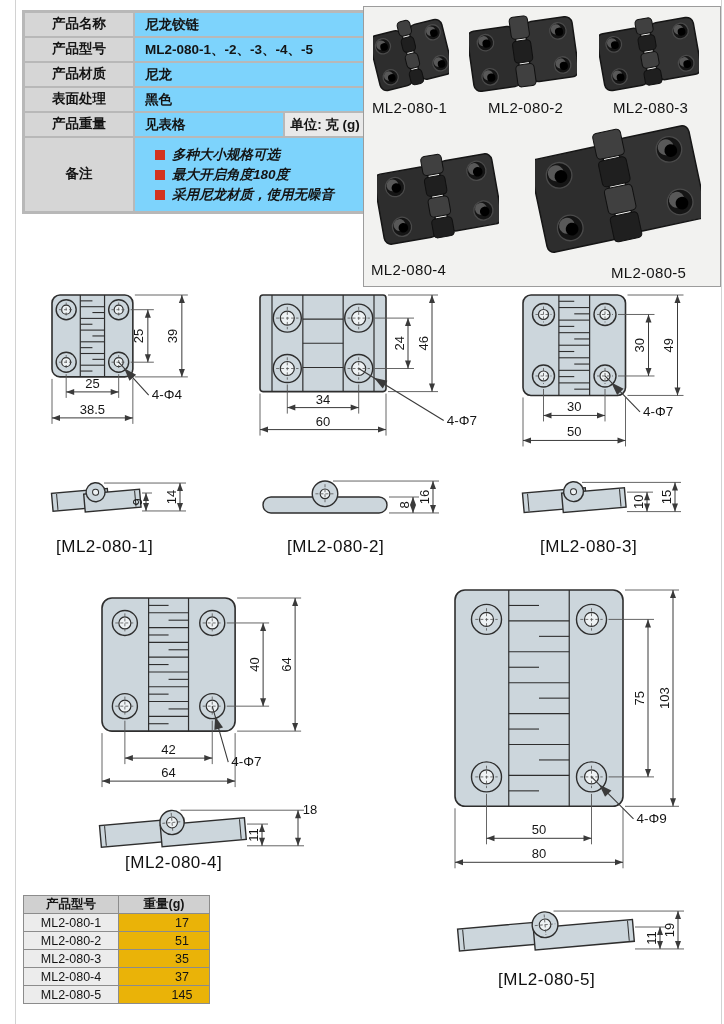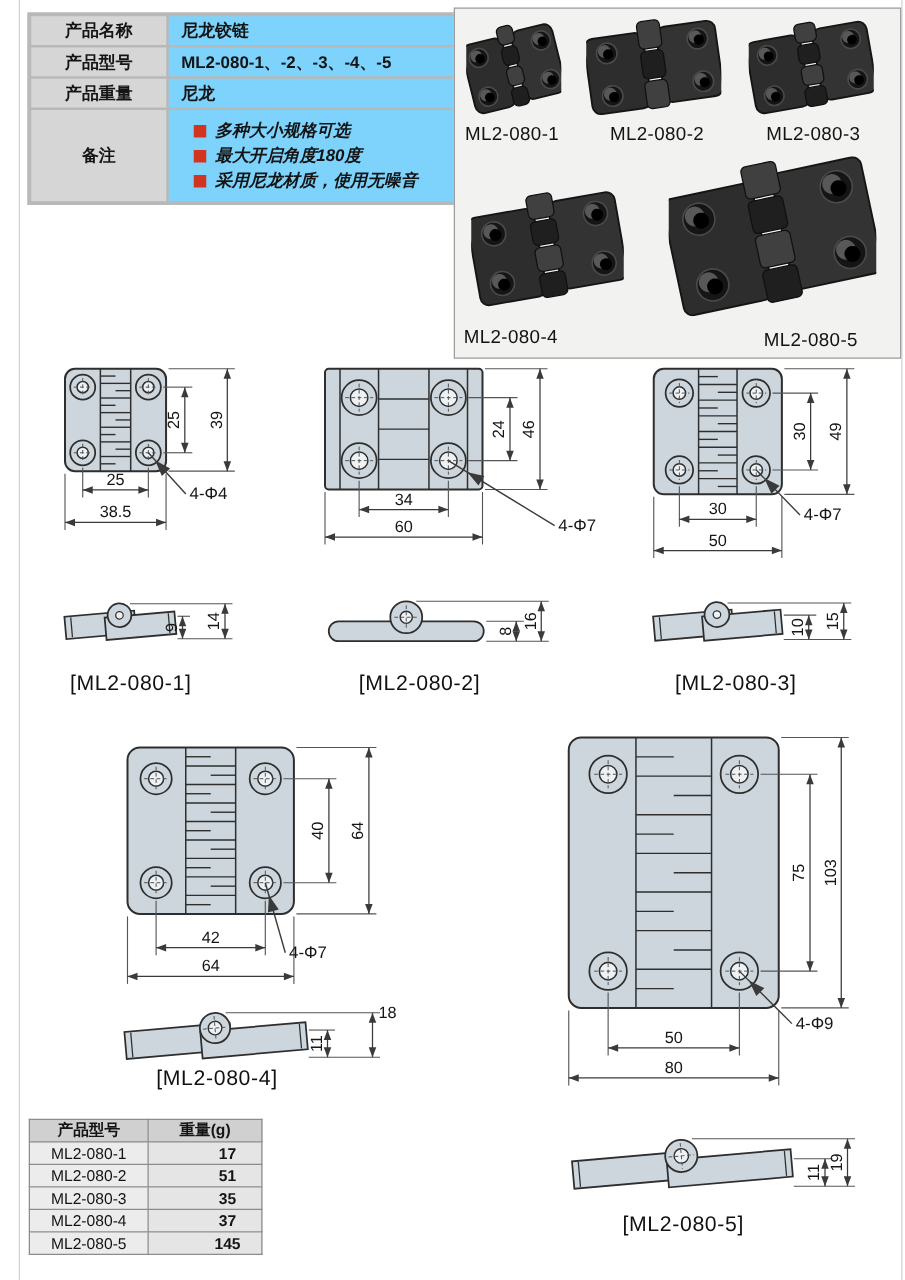--- a/index.html
+++ b/index.html
@@ -9,21 +9,21 @@
     font-family:"Liberation Sans","DejaVu Sans",sans-serif;
     color:#141414;
   }
   .abs{position:absolute;}
   .page-rule{position:absolute;top:0;width:1px;height:1024px;background:#d2d2d2;}
 
   
   #spec-wrap{left:22px;top:10px;}
   table.spec{border-collapse:separate;border-spacing:2px;background:#b8b8b8;border:1px solid #b8b8b8;width:336px;table-layout:fixed;}
   table.spec td{font-size:13.5px;font-weight:600;line-height:17px;vertical-align:middle;}
-  table.spec td.lbl{background:#d6d6d6;text-align:center;height:21px;}
+  table.spec td.lbl{background:#d6d6d6;text-align:center;height:21px;font-family:Liberation Mono, monospace;}
   table.spec td.val{background:#7dd3fc;padding:0 0 0 10px;}
   table.spec td.unit{background:#e9e9e9;text-align:center;}
   .bullets{padding:5px 0 5px 10px;}
   .bullet{display:flex;align-items:center;gap:7px;margin:3px 0;font-style:italic;}
   .bsq{width:10px;height:10px;flex:0 0 10px;}
 
   
   #photo-panel{left:363px;top:6px;width:358px;height:281px;background:#f2f2f0;border:1px solid #9c9c9c;box-sizing:border-box;}
   .photo{position:absolute;}
   .photo-label{position:absolute;font-size:15px;font-weight:500;letter-spacing:.3px;color:#141414;white-space:nowrap;}
@@ -31,21 +31,21 @@
   
   svg.drawing{position:absolute;overflow:visible;}
   svg.drawing text{font-family:"Liberation Sans","DejaVu Sans",sans-serif;}
 
   
   #weight-wrap{left:23px;top:895px;}
   table.wt{border-collapse:collapse;}
   table.wt th,table.wt td{border:1px solid #8c8c8c;font-size:12.5px;text-align:center;height:17px;padding:0 4px;}
   table.wt th{background:#d0d0d0;font-weight:700;}
   table.wt td.m{background:#ececec;width:86px;font-weight:500;}
-  table.wt td.w{background:#e5e5e5;width:46px;font-weight:700;padding-left:40px;}
+  table.wt td.w{background:#eab308;width:46px;font-weight:400;padding-left:40px;}
 </style>
 </head>
 <body>
 
 <div>
 
   <div class="page-rule" style="left:15px"></div>
   <div class="page-rule" style="left:721px"></div>
 
   <div id="spec-wrap" class="abs">
@@ -58,22 +58,31 @@
       <tbody id="spec-body">
           <tr>
             <td class="lbl">产品名称</td>
             <td class="val" colspan="2">尼龙铰链</td>
           </tr>
           <tr>
             <td class="lbl">产品型号</td>
             <td class="val" colspan="2">ML2-080-1、-2、-3、-4、-5</td>
           </tr>
           <tr>
+            <td class="lbl">产品材质</td>
+            <td class="val" colspan="2">尼龙</td>
+          </tr>
+          <tr>
+            <td class="lbl">表面处理</td>
+            <td class="val" colspan="2">黑色</td>
+          </tr>
+          <tr>
             <td class="lbl">产品重量</td>
-            <td class="val" colspan="2">尼龙</td>
+            <td class="val">见表格</td>
+            <td class="unit">单位: 克 (g)</td>
           </tr>
           <tr>
             <td class="lbl">备注</td>
             <td class="val" colspan="2">
               <div class="bullets">
                 <div class="bullet">
                   <span class="bsq" style="background: rgb(210, 52, 31);"></span>
                   <span>多种大小规格可选</span>
                 </div>
                 <div class="bullet">

